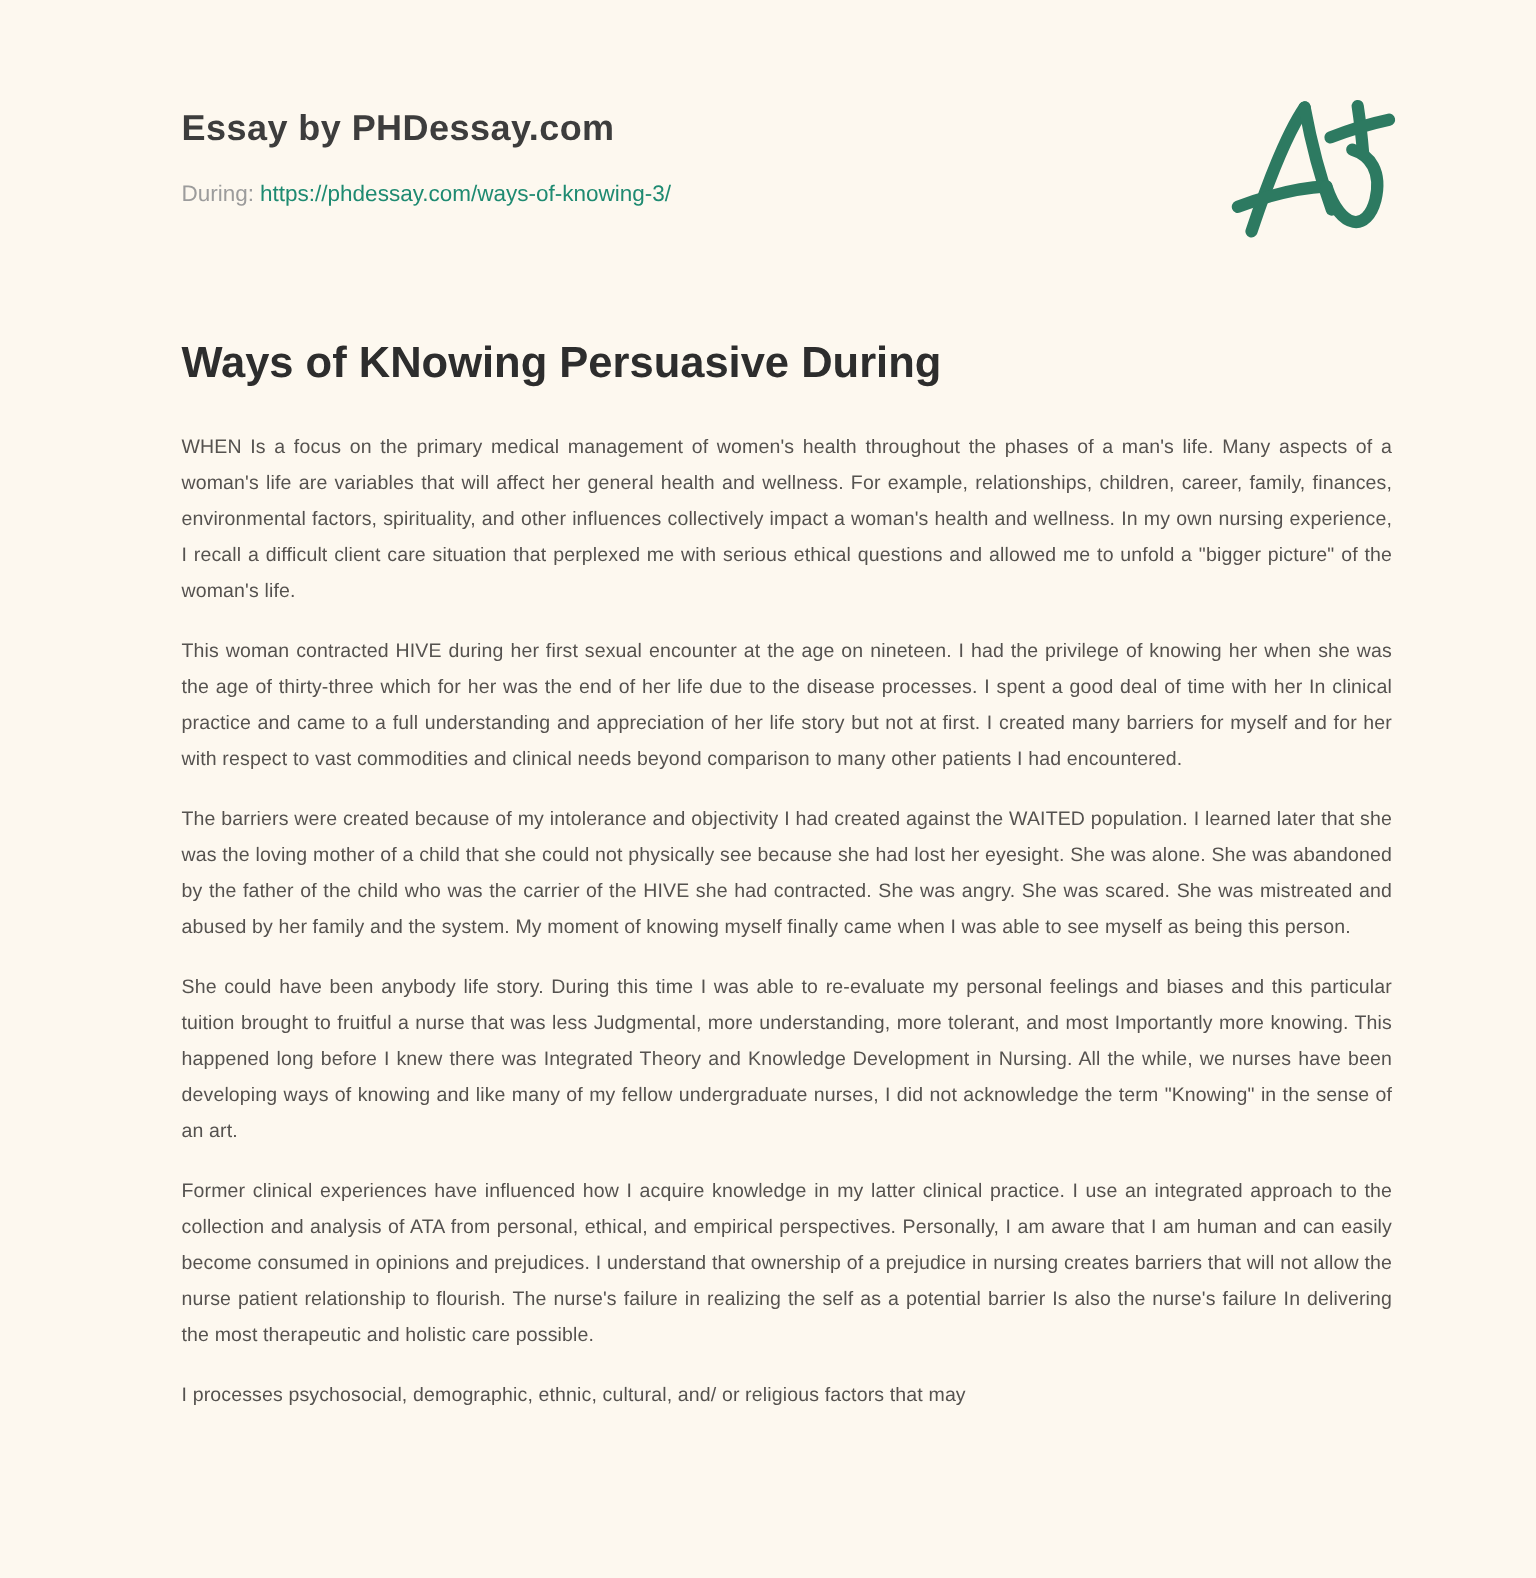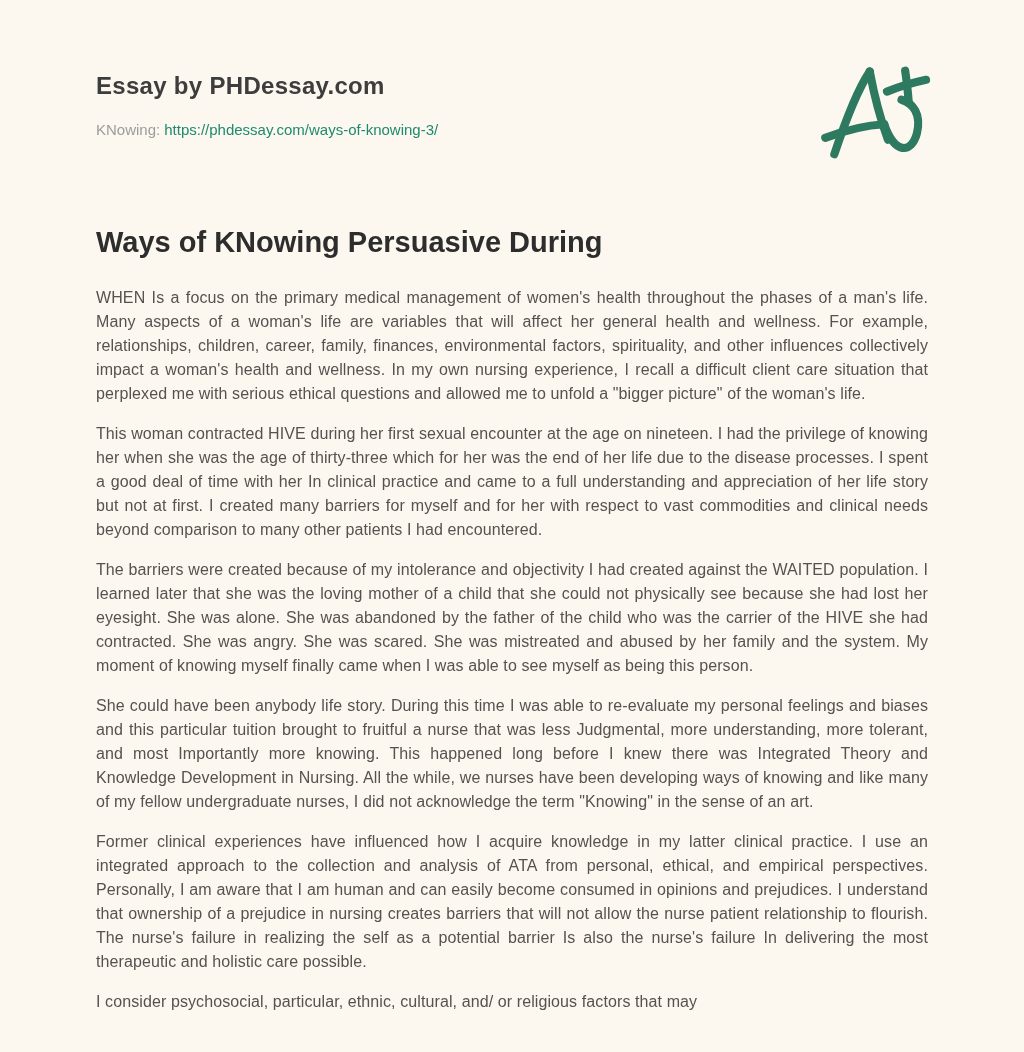--- a/index.html
+++ b/index.html
@@ -15,20 +15,21 @@
   body{
     width:1024px;height:1052px;
     background:var(--bg);
     font-family:"Liberation Sans","DejaVu Sans",sans-serif;
     overflow:hidden;
     position:relative;
   }
   .page{
     position:relative;
     padding:72px 96px 0 96px;
+    margin-left:25px;
   }
   .site-title{
     font-size:24px;
     font-weight:700;
     line-height:1.2;
     color:#3d3d3d;
     letter-spacing:0.3px;
     margin:0 0 20px 0;
   }
   .source-line{
@@ -58,21 +59,21 @@
     stroke-linejoin:round;
   }
   .essay-title{
     font-size:29px;
     font-weight:700;
     line-height:1.2;
     color:var(--heading);
     margin:86px 0 26px 0;
   }
   .essay-body p{
-    font-size:16px;
+    font-size:13px;
     line-height:24px;
     letter-spacing:0.1px;
     color:var(--body);
     text-align:justify;
     margin:0 0 16px 0;
   }
 </style>
 </head>
 <body>
 
@@ -84,26 +85,26 @@
       <path d="M57 15 C 62 42 69 68 77 90"></path>
       <path d="M8 88 C 32 79 54 74 73 73"></path>
       <path d="M73 73 C 84 106 103 106 109 83 C 114 62 105 50 92 46"></path>
       <path d="M96 14 C 98 27 99 37 100 49"></path>
       <path d="M76 37 C 91 31 105 27 119 24"></path>
     </svg>
   </div>
 
   <h1 class="site-title">Essay by PHDessay.com</h1>
 
-  <p class="source-line"><span>KNowing:</span><a href="#">https://phdessay.com/ways-of-knowing-3/</a></p>
+  <p class="source-line"><span>During:</span><a href="#">https://phdessay.com/ways-of-knowing-3/</a></p>
 
   <h2 class="essay-title">Ways of KNowing Persuasive During</h2>
 
   <div class="essay-body">
     <p>WHEN Is a focus on the primary medical management of women's health throughout the phases of a man's life. Many aspects of a woman's life are variables that will affect her general health and wellness. For example, relationships, children, career, family, finances, environmental factors, spirituality, and other influences collectively impact a woman's health and wellness. In my own nursing experience, I recall a difficult client care situation that perplexed me with serious ethical questions and allowed me to unfold a "bigger picture" of the woman's life.</p>
     <p>This woman contracted HIVE during her first sexual encounter at the age on nineteen. I had the privilege of knowing her when she was the age of thirty-three which for her was the end of her life due to the disease processes. I spent a good deal of time with her In clinical practice and came to a full understanding and appreciation of her life story but not at first. I created many barriers for myself and for her with respect to vast commodities and clinical needs beyond comparison to many other patients I had encountered.</p>
     <p>The barriers were created because of my intolerance and objectivity I had created against the WAITED population. I learned later that she was the loving mother of a child that she could not physically see because she had lost her eyesight. She was alone. She was abandoned by the father of the child who was the carrier of the HIVE she had contracted. She was angry. She was scared. She was mistreated and abused by her family and the system. My moment of knowing myself finally came when I was able to see myself as being this person.</p>
     <p>She could have been anybody life story. During this time I was able to re-evaluate my personal feelings and biases and this particular tuition brought to fruitful a nurse that was less Judgmental, more understanding, more tolerant, and most Importantly more knowing. This happened long before I knew there was Integrated Theory and Knowledge Development in Nursing. All the while, we nurses have been developing ways of knowing and like many of my fellow undergraduate nurses, I did not acknowledge the term "Knowing" in the sense of an art.</p>
     <p>Former clinical experiences have influenced how I acquire knowledge in my latter clinical practice. I use an integrated approach to the collection and analysis of ATA from personal, ethical, and empirical perspectives. Personally, I am aware that I am human and can easily become consumed in opinions and prejudices. I understand that ownership of a prejudice in nursing creates barriers that will not allow the nurse patient relationship to flourish. The nurse's failure in realizing the self as a potential barrier Is also the nurse's failure In delivering the most therapeutic and holistic care possible.</p>
-    <p>I consider psychosocial, particular, ethnic, cultural, and/ or religious factors that may</p>
+    <p>I processes psychosocial, demographic, ethnic, cultural, and/ or religious factors that may</p>
   </div>
 
 </div>
 
 </body></html>

